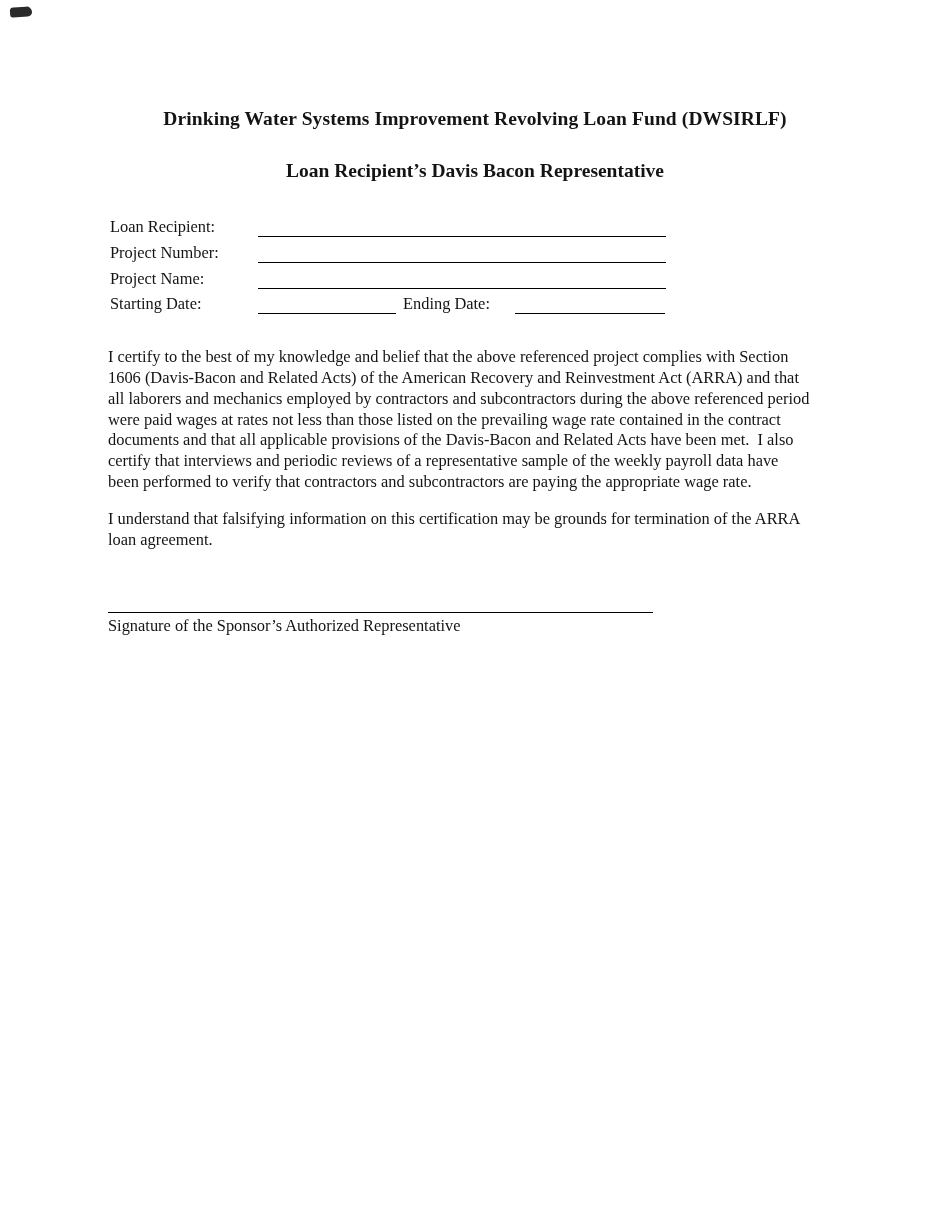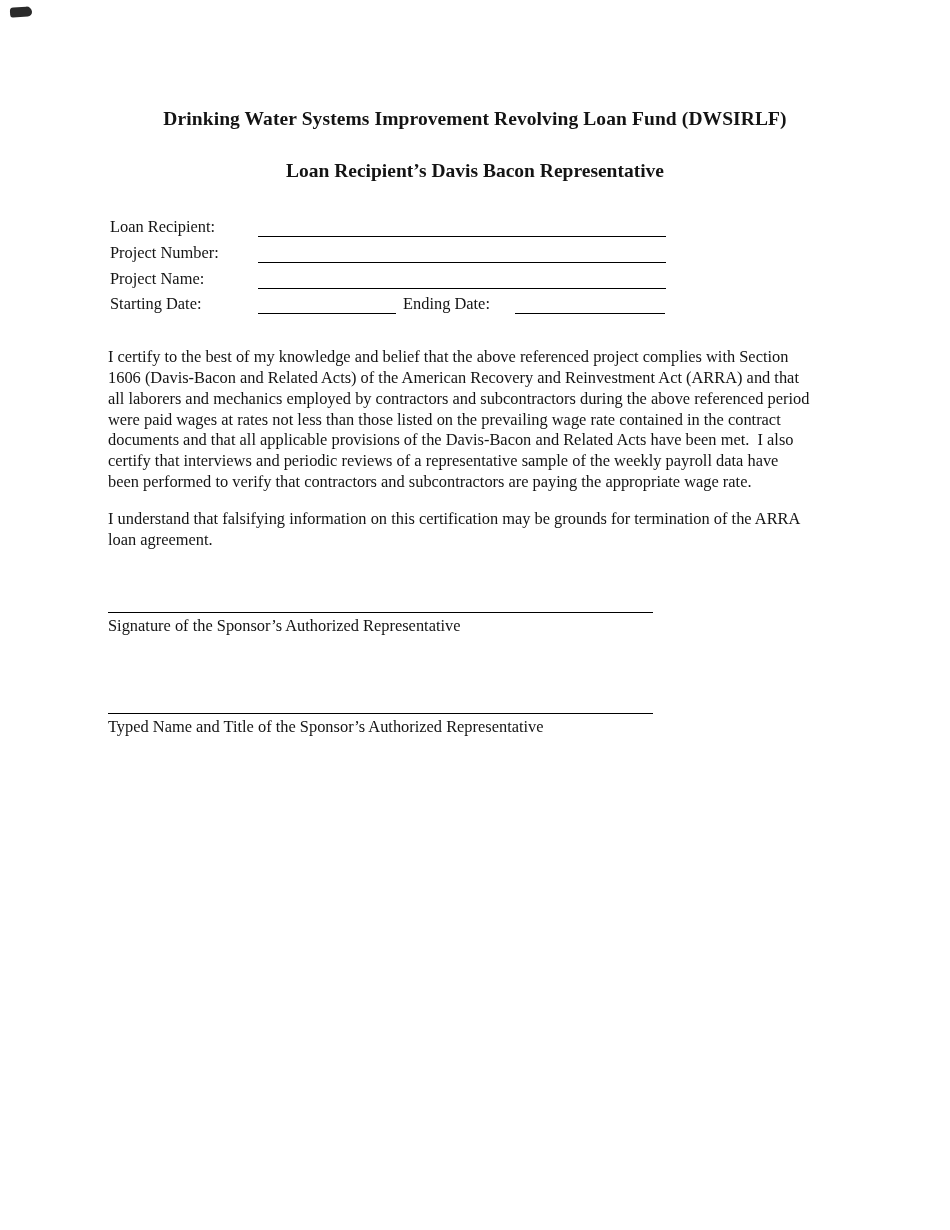--- a/index.html
+++ b/index.html
@@ -146,18 +146,14 @@
 
   <p class="body-text">I certify to the best of my knowledge and belief that the above referenced project complies with Section 1606 (Davis-Bacon and Related Acts) of the American Recovery and Reinvestment Act (ARRA) and that all laborers and mechanics employed by contractors and subcontractors during the above referenced period were paid wages at rates not less than those listed on the prevailing wage rate contained in the contract documents and that all applicable provisions of the Davis-Bacon and Related Acts have been met.  I also certify that interviews and periodic reviews of a representative sample of the weekly payroll data have been performed to verify that contractors and subcontractors are paying the appropriate wage rate.</p>
 
   <p class="body-text second">I understand that falsifying information on this certification may be grounds for termination of the ARRA loan agreement.</p>
 
   <div class="sig-block first">
     <div class="sig-line"></div>
     <div class="sig-label">Signature of the Sponsor’s Authorized Representative</div>
   </div>
 
-  <div class="sig-block second-block">
-    <div class="sig-line"></div>
-    <div class="sig-label">Typed Name and Title of the Sponsor’s Authorized Representative</div>
-  </div>
 
 </div>
 
 </body></html>

